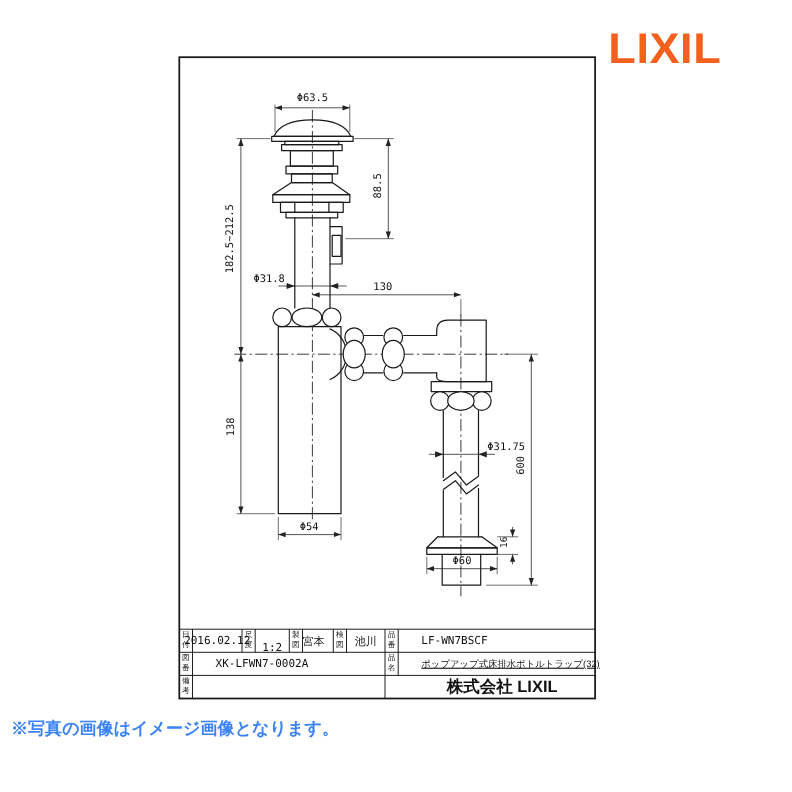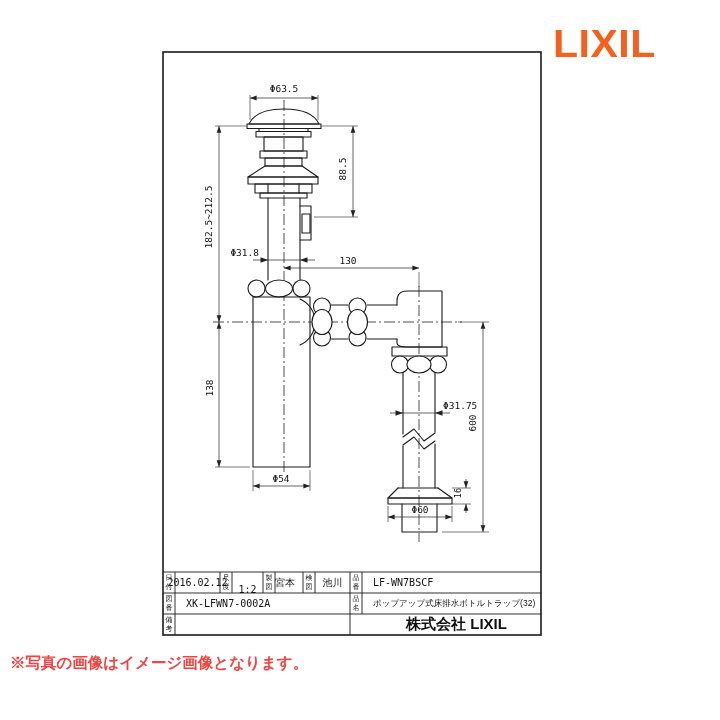--- a/index.html
+++ b/index.html
@@ -18,30 +18,30 @@
   .cl{fill:none;stroke:#222;stroke-width:0.8;stroke-dasharray:11 3 2 3;}
   .arrfill{fill:#222;stroke:none;}
   .dimtext{font-family:"DejaVu Sans Mono",monospace;font-size:9.5px;fill:#111;}
   .dimtext-sm{font-family:"DejaVu Sans Mono",monospace;font-size:8.5px;fill:#111;}
   .frame{fill:none;stroke:#1a1a1a;stroke-width:1.6;}
   .tline{fill:none;stroke:#1a1a1a;stroke-width:0.9;}
   
   .cell{position:absolute;display:flex;align-items:center;box-sizing:border-box;
         font-family:"DejaVu Sans Mono",monospace;font-size:10px;color:#111;white-space:nowrap;}
   .cell.center{justify-content:center;}
-  .cell.left{justify-content:flex-start;padding-left:11px;}
+  .cell.left{justify-content:flex-start;padding-left:21px;}
   .vlabel{position:absolute;box-sizing:border-box;width:12px;display:flex;align-items:center;
         justify-content:center;text-align:center;font-size:7px;line-height:1.15;
         word-break:break-all;font-family:"Liberation Sans",sans-serif;color:#111;}
   .jp{font-family:"Liberation Sans",sans-serif;}
   #company-cell{font-weight:bold;font-size:15px;}
   #product-cell{font-size:8.5px;}
   
   #notes{position:absolute;left:10px;top:651px;font-weight:bold;font-size:15.5px;
-         line-height:23px;color:#ef4444;font-family:"Liberation Sans",sans-serif;}
+         line-height:23px;color:#3b82f6;font-family:"Liberation Sans",sans-serif;}
 </style>
 </head>
 <body>
 
 <div id="page">
 
   <div id="logo" style="color:#F4611E;">LIXIL</div>
 
   <svg width="720" height="720" viewBox="0 0 720 720">
     <defs>
@@ -203,21 +203,21 @@
     <div class="vlabel" style="left:263px;top:572px;height:21px;">製図</div>
     <div class="cell center jp" style="left:259px;top:572px;width:52px;height:21px;">宮本</div>
     <div class="vlabel" style="left:303px;top:572px;height:21px;">検図</div>
     <div class="cell center jp" style="left:315px;top:572px;width:35px;height:21px;">池川</div>
     <div class="vlabel" style="left:350px;top:572px;height:21px;">品番</div>
     <div class="cell left" style="left:362px;top:572px;width:179px;height:21px;">LF-WN7BSCF</div>
 
     <div class="vlabel" style="left:163px;top:593px;height:21px;">図番</div>
     <div class="cell left" style="left:175px;top:593px;width:156px;height:21px;">XK-LFWN7-0002A</div>
     <div class="vlabel" style="left:350px;top:593px;height:21px;">品名</div>
-    <div class="cell left jp" id="product-cell" style="left:362px;top:593px;width:179px;height:21px;">ポップアップ式床排水ボトルトラップ(32)</div>
+    <div class="cell left jp" id="product-cell" style="left:362px;top:593px;width:179px;height:21px;text-decoration:underline;">ポップアップ式床排水ボトルトラップ(32)</div>
 
     <div class="vlabel" style="left:163px;top:614px;height:21px;">備考</div>
     <div class="cell left jp" style="left:175px;top:614px;width:175px;height:21px;"></div>
     <div class="cell center jp" id="company-cell" style="left:350px;top:614px;width:213px;height:21px;">株式会社 LIXIL</div>
   </div>
 
   <div id="notes">
     <div>※写真の画像はイメージ画像となります。</div>
   </div>
 

